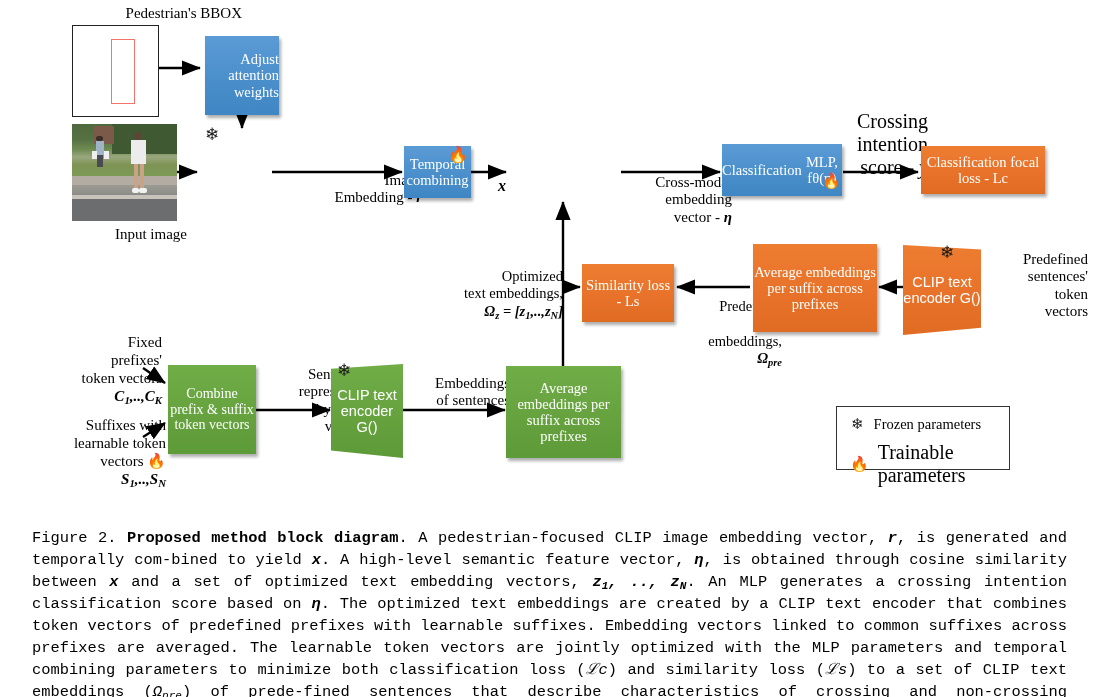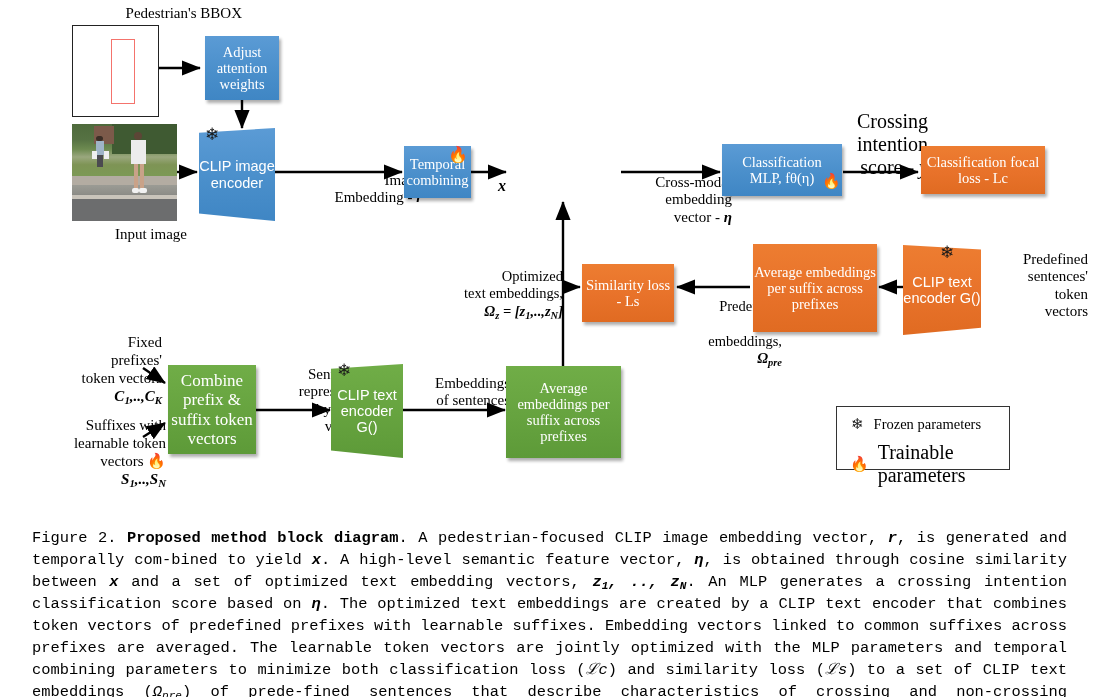--- a/index.html
+++ b/index.html
@@ -110,47 +110,43 @@
 
     <div style="position:absolute;left:62px;top:8px;width:8px;height:8px;background:#5c4636;border-radius:4px;"></div>
     <div style="position:absolute;left:59px;top:16px;width:15px;height:24px;background:#ececec;"></div>
     <div style="position:absolute;left:62px;top:40px;width:4px;height:26px;background:#c9a288;"></div>
     <div style="position:absolute;left:68px;top:40px;width:4px;height:26px;background:#c9a288;"></div>
     <div style="position:absolute;left:60px;top:64px;width:7px;height:5px;background:#f2f2f2;border-radius:2px;"></div>
     <div style="position:absolute;left:67px;top:64px;width:8px;height:5px;background:#f2f2f2;border-radius:2px;"></div>
   </div>
   <div class="lbl" style="left:62px;top:226px;width:125px;font-size:15px;">Input image</div>
 
-  <div class="node blue" style="left:205px;top:36px;width:74px;height:64px;font-size:14.5px;">Adjust attention weights</div>
-
-  <div class="node blue trap-r" style="left:199px;top:128px;width:76px;height:93px;font-size:14.5px;
-              font-family:'Liberation Sans',sans-serif;">
-    <span>CLIP image encoder</span>
-  </div>
+  <div class="node blue" style="left:205px;top:36px;width:74px;height:79px;font-size:14.5px;text-align:right;">Adjust attention weights</div>
+
   <span class="snow" style="left:205px;top:126px;">❄</span>
 
   <div class="lbl" style="left:282px;top:172px;width:140px;font-size:15px;">
     Image<br>Embedding - <b class="bi">r</b>
   </div>
 
   <div class="node blue" style="left:404px;top:146px;width:67px;height:52px;font-size:14.5px;">
     <span>Temporal combining</span>
   </div>
   <span class="fire" style="position:absolute;left:448px;top:145px;font-size:16px;color:#e8491d;">🔥</span>
 
   <div class="lbl" style="left:466px;top:177px;width:40px;font-size:16px;">
     <b class="bi">x</b>
   </div>
 
 
   <div class="lbl" style="left:614px;top:174px;width:118px;font-size:15px;">
     Cross-modal<br>embedding<br>vector - <b class="bi">η</b>
   </div>
 
-  <div class="node blue" style="left:722px;top:144px;width:120px;height:52px;font-size:14.5px;flex-direction:column;">
+  <div class="node blue" style="left:722px;top:144px;width:120px;height:52px;font-size:14.5px;flex-direction:row;">
     <span>Classification</span>
     <span>MLP, fθ(η)</span>
   </div>
   <span class="fire" style="position:absolute;left:822px;top:172px;font-size:15px;color:#e8491d;">🔥</span>
 
   <div class="lbl" style="left:838px;top:110px;width:90px;font-size:20px;">
     Crossing<br>intention<br>score - <i class="m">ŷ</i>
   </div>
 
   <div class="node orange" style="left:921px;top:146px;width:124px;height:48px;font-size:14.5px;">Classification focal loss - Lc</div>
@@ -183,21 +179,21 @@
     Fixed<br>prefixes'<br>token vectors<br>
     <b class="bi">C<span class="sub">1</span>,..,C<span class="sub">K</span></b>
   </div>
 
   <div class="lbl" style="left:38px;top:416px;width:128px;font-size:15px;line-height:1.2;">
     Suffixes with<br>learnable token<br>vectors
     <span class="fire" style="font-size:15px;color:#e8491d;">🔥</span><br>
     <b class="bi">S<span class="sub">1</span>,..,S<span class="sub">N</span></b>
   </div>
 
-  <div class="node green" style="left:168px;top:365px;width:88px;height:89px;font-size:17px;">Combine prefix &amp; suffix token vectors</div>
+  <div class="node green" style="left:168px;top:365px;width:88px;height:89px;font-size:14px;">Combine prefix &amp; suffix token vectors</div>
 
   <div class="lbl" style="left:258px;top:366px;width:110px;font-size:15px;">
     Sentences<br>represented<br>by token<br>vectors
   </div>
 
   <div class="node green trap-r" style="left:331px;top:364px;width:72px;height:94px;font-size:14.5px;
               font-family:'Liberation Sans',sans-serif;">
     <span>CLIP text encoder G()</span>
   </div>
   <span class="snow" style="left:337px;top:362px;">❄</span>

